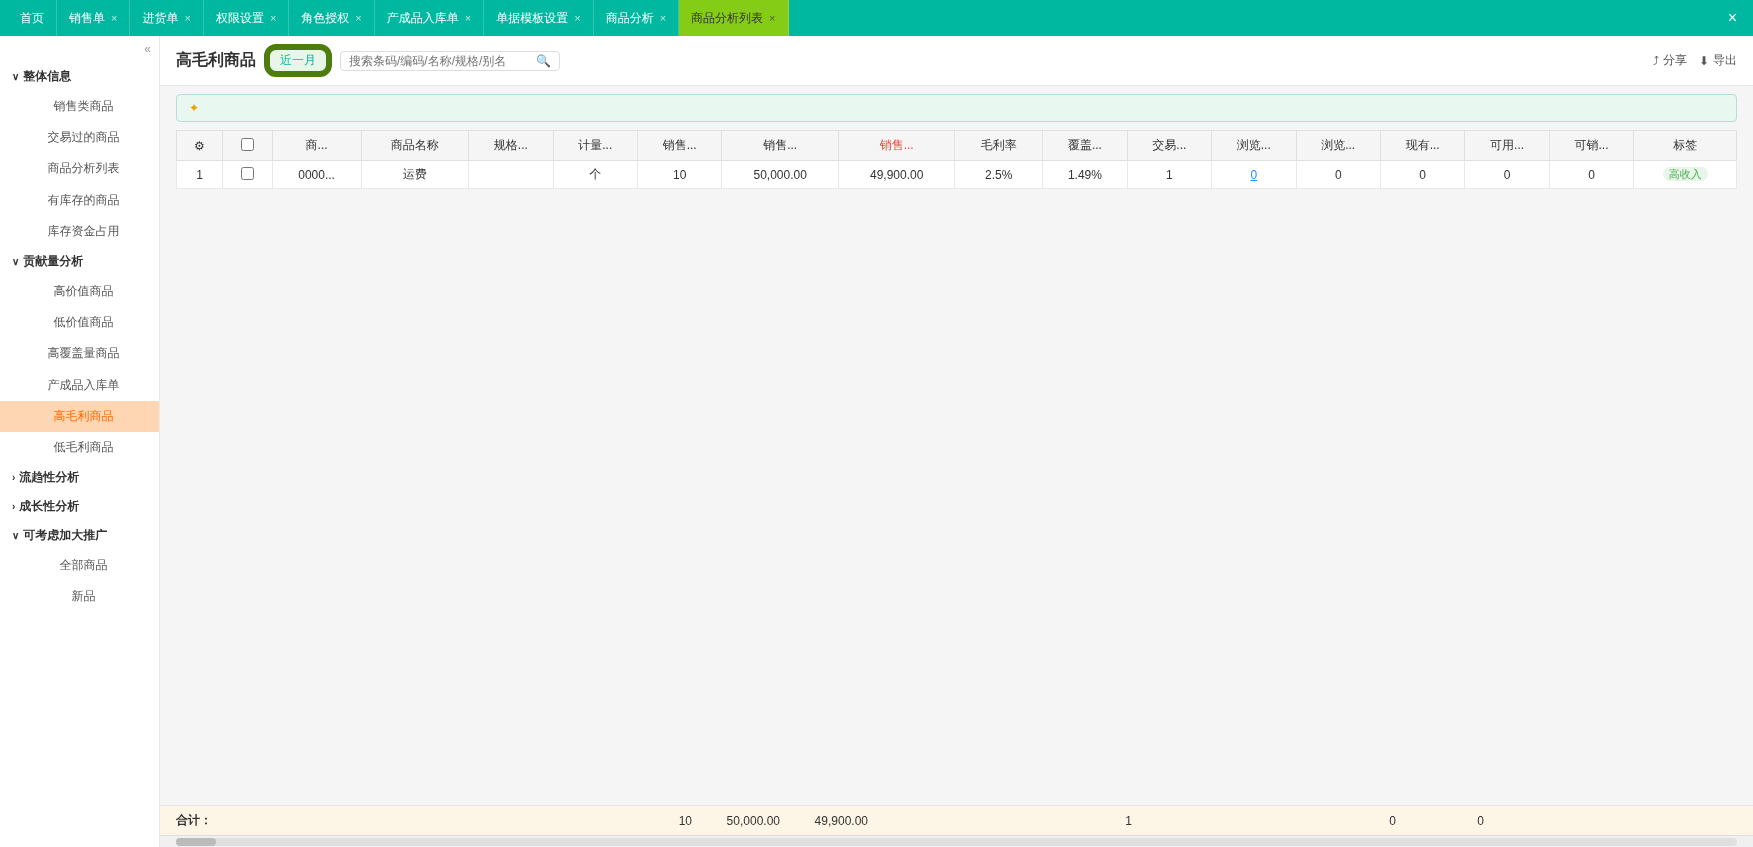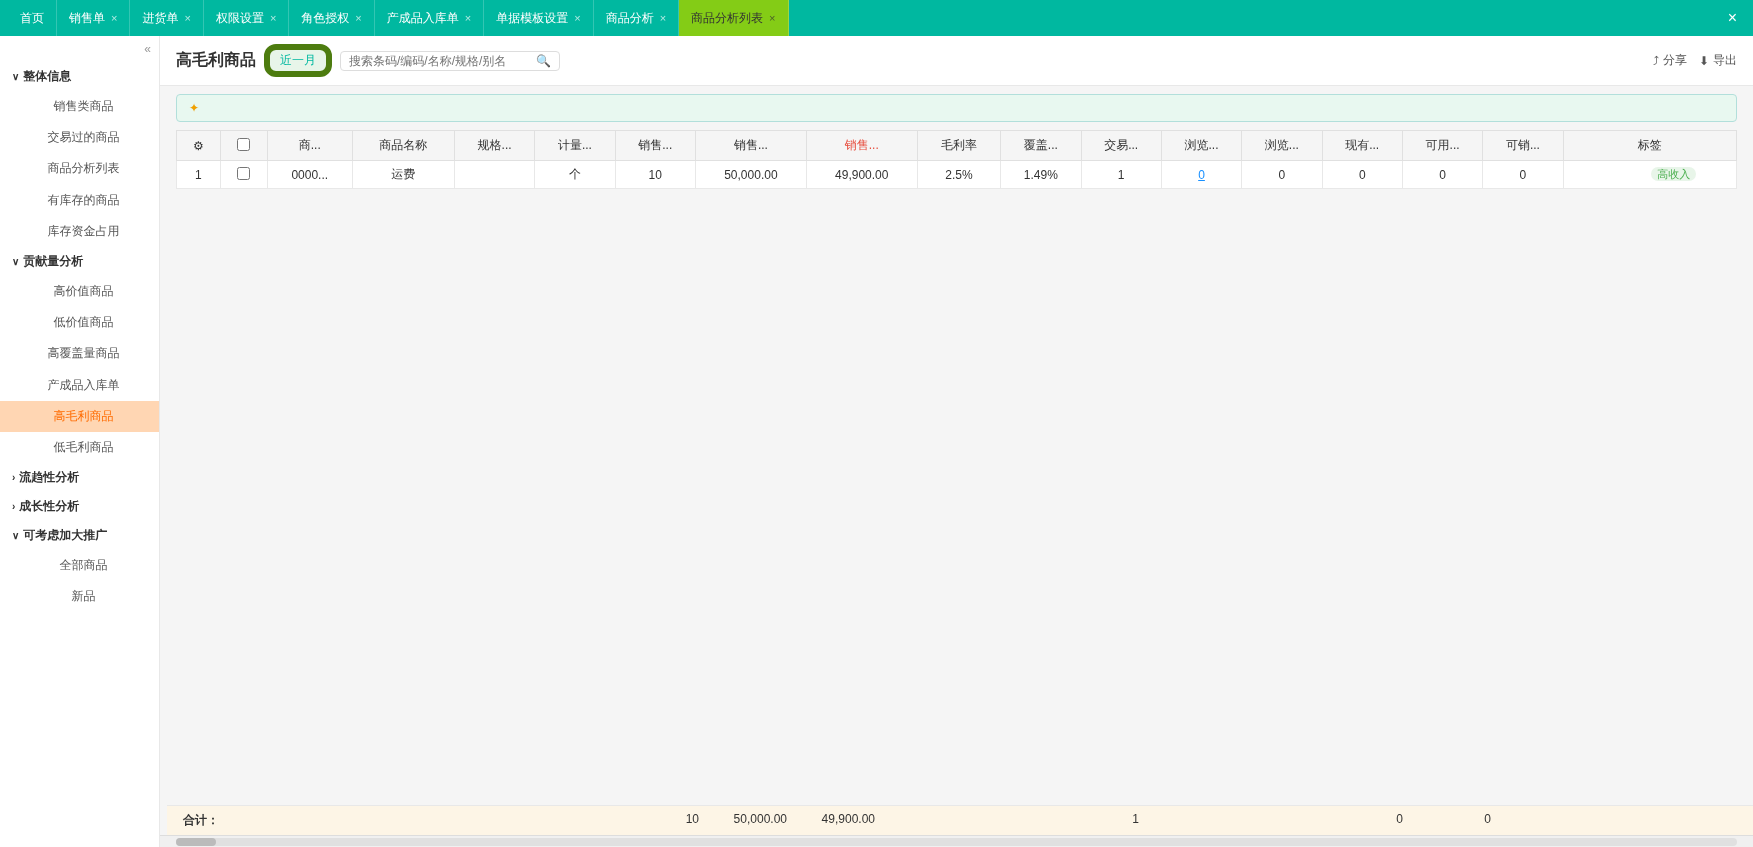--- a/index.html
+++ b/index.html
@@ -193,35 +193,33 @@
       text-align: center;
       white-space: nowrap;
       font-size: 12px;
     }
     .tag-green {
       background: #e8f5e9;
       color: #4caf50;
       padding: 1px 6px;
       border-radius: 10px;
       font-size: 11px;
-      margin-left: 48px;
     }
     .link-blue { color: #1890ff; text-decoration: underline; cursor: pointer; }
 
     
     .footer-bar {
       background: #fdf5e6;
       border-top: 1px solid #e8e8e8;
       padding: 6px 16px;
       display: flex;
-      align-items: flex-start;
+      align-items: center;
       gap: 8px;
       font-size: 12px;
       color: #333;
-      margin-left: 7px;
     }
     .footer-label { font-weight: bold; margin-right: 8px; }
     .footer-cell {
       min-width: 80px;
       text-align: right;
       padding: 0 8px;
     }
 
     
     .scrollbar-row {

